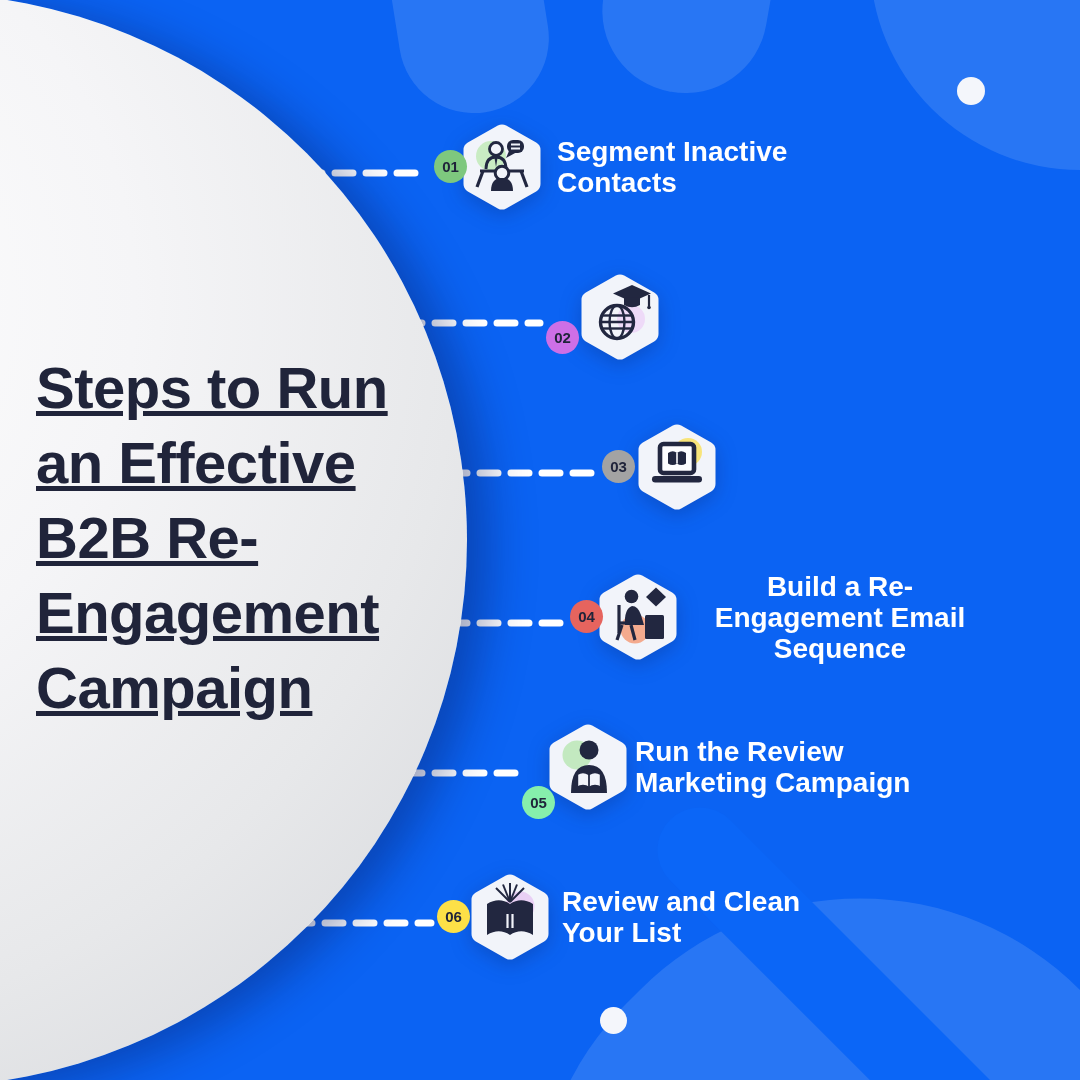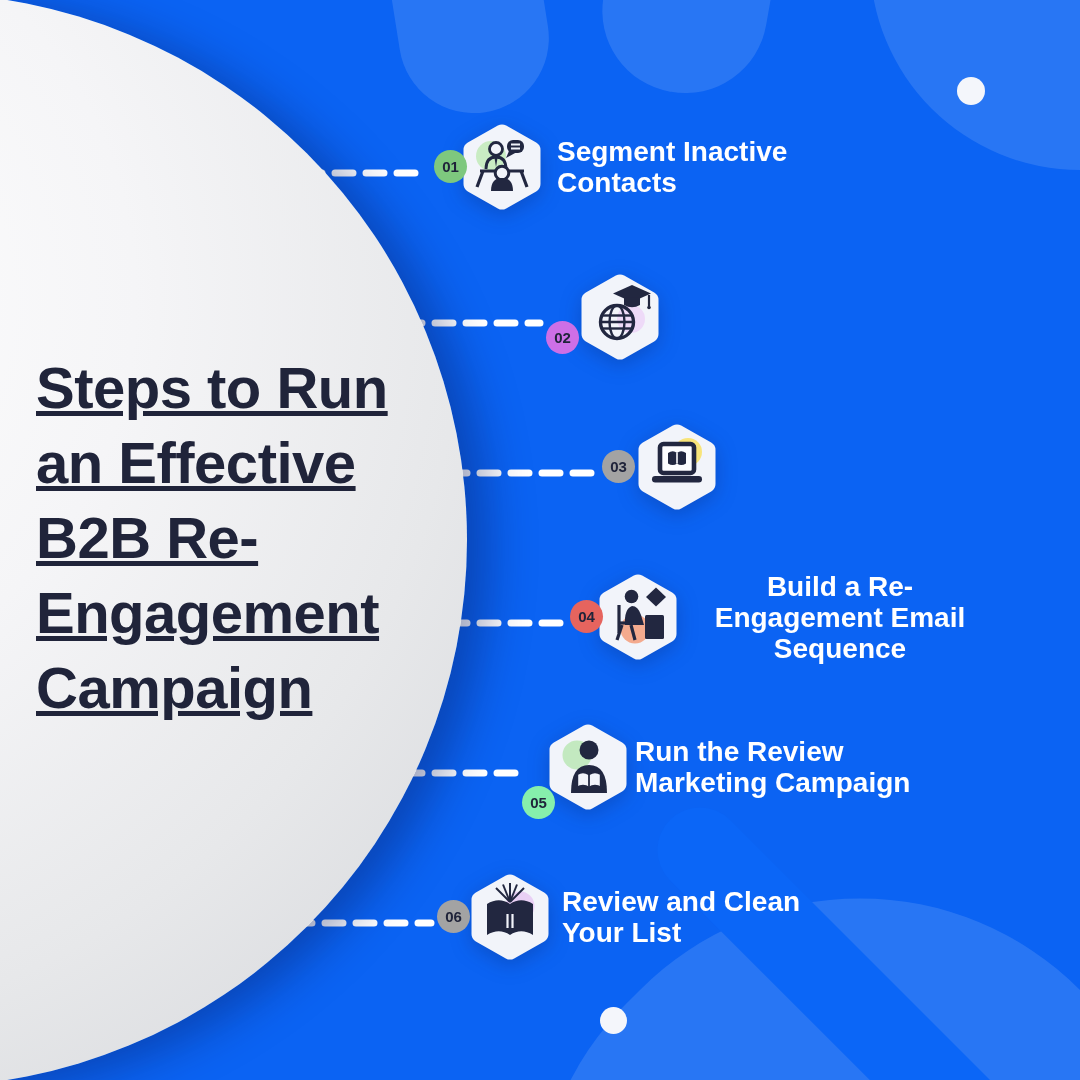--- a/index.html
+++ b/index.html
@@ -178,21 +178,21 @@
       <polygon class="hexshape" points="40,10 70,27 70,61 40,78 10,61 10,27"></polygon>
       <circle cx="29" cy="32" r="14.5" style="fill: rgb(195, 233, 192);"></circle>
       <circle class="ik-f" cx="41" cy="27" r="9.5"></circle>
       <path class="ik-f" d="M23,70 Q23,42 41,42 Q59,42 59,70 Z"></path>
       <path d="M29,51 Q35,47 41,51 Q47,47 53,51 L53,65 Q47,61 41,65 Q35,61 29,65 Z" fill="#f2f4fa" stroke="#222740" stroke-width="2.4"></path>
       <line class="ik-s" x1="41" y1="51" x2="41" y2="65" stroke-width="1.8"></line>
     </svg>
   </div>
   <div class="label" style="left:635px;top:736px;width:305px;height:62px;">Run the Review Marketing Campaign</div>
 
-  <div class="badge" style="left: 437px; top: 900px; background-color: #a3a3a3;">
+  <div class="badge" style="left: 437px; top: 900px; background-color: #fde047;">
     <span>06</span>
   </div>
   <div class="hex" style="left:470px;top:873px;">
     <svg viewBox="0 0 80 88" width="80" height="88">
       <polygon class="hexshape" points="40,10 70,27 70,61 40,78 10,61 10,27"></polygon>
       <circle cx="50" cy="33" r="14.5" style="fill: rgb(233, 208, 245);"></circle>
       <line class="ik-s" x1="40" y1="29" x2="26" y2="15" stroke-width="2"></line>
       <line class="ik-s" x1="40" y1="29" x2="33" y2="11.5" stroke-width="2"></line>
       <line class="ik-s" x1="40" y1="29" x2="40" y2="10" stroke-width="2"></line>
       <line class="ik-s" x1="40" y1="29" x2="47" y2="11.5" stroke-width="2"></line>

